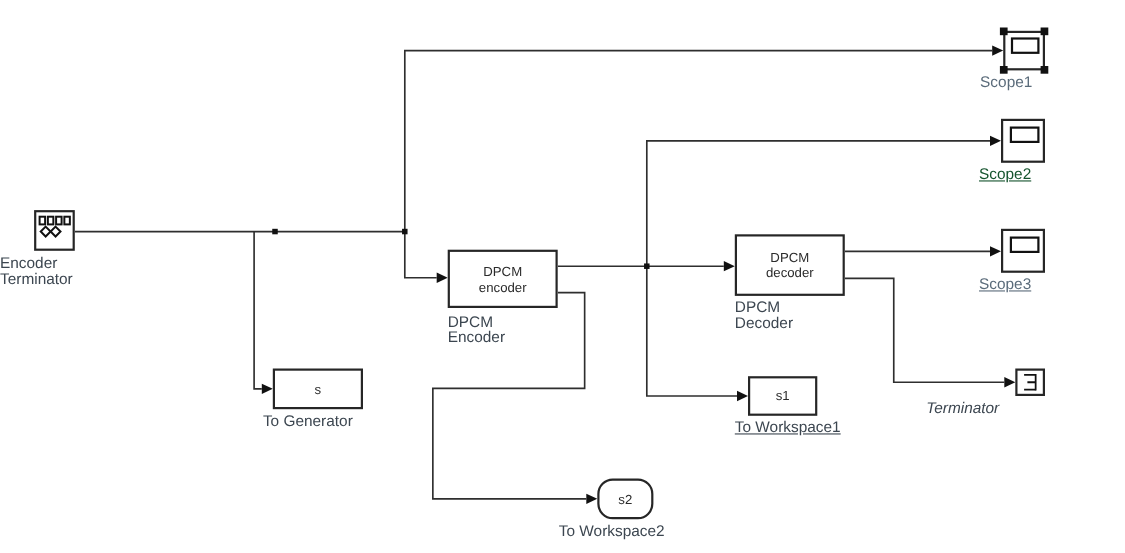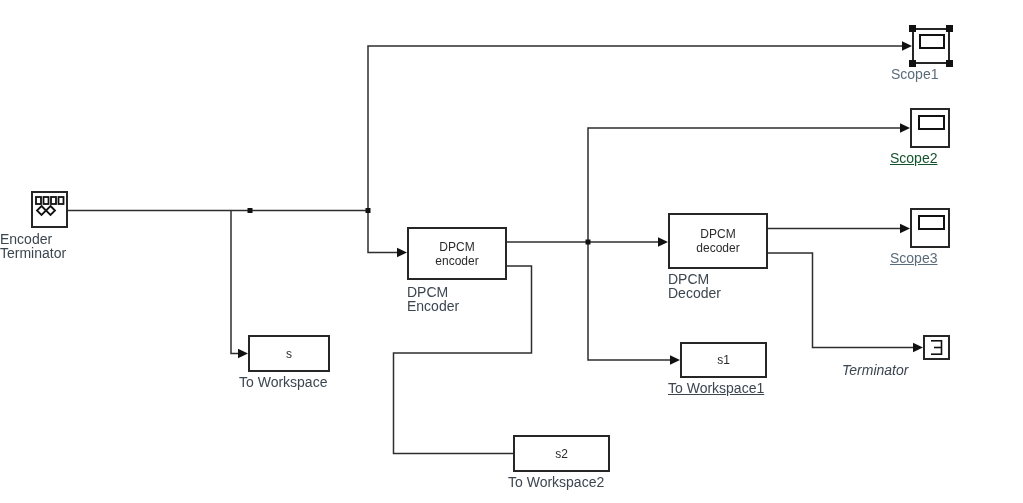--- a/index.html
+++ b/index.html
@@ -72,21 +72,21 @@
   </div>
   <div class="blabel" style="left:0px;top:232px;width:100px;">
     <span>Encoder</span>
     <span>Terminator</span>
   </div>
 
   <div class="block" style="left:248px;top:335px;width:82px;height:37px;">
     <span class="blocktext">s</span>
   </div>
   <div class="blabel" style="left:239px;top:375px;width:100px;">
-    <span>To Workspace</span>
+    <span>To Generator</span>
   </div>
 
   <div class="block" style="left:407px;top:227px;width:100px;height:53px;">
     <span class="blocktext"><span>DPCM</span><br><span>encoder</span></span>
   </div>
   <div class="blabel" style="left:407px;top:285px;width:100px;">
     <span>DPCM</span>
     <span>Encoder</span>
   </div>
 
@@ -136,27 +136,27 @@
         <line x1="6" y1="3.8" x2="16.5" y2="3.8"></line>
         <line x1="9" y1="10.5" x2="16.5" y2="10.5"></line>
         <line x1="6" y1="17.2" x2="16.5" y2="17.2"></line>
       </g>
     </svg>
   </div>
   <div class="blabel" style="left:842px;top:363px;width:100px;font-style:italic;">
     <span>Terminator</span>
   </div>
 
-  <div class="block" style="left:680px;top:342px;width:87px;height:36px;">
+  <div class="block" style="left:680px;top:342px;width:63px;height:36px;">
     <span class="blocktext">s1</span>
   </div>
   <div class="blabel" style="left:668px;top:381px;width:100px;text-decoration:underline;">
     <span>To Workspace1</span>
   </div>
 
-  <div class="block" style="left:513px;top:435px;width:97px;height:37px;">
+  <div class="block" style="left:543px;top:435px;width:51px;height:37px;border-radius:14px;">
     <span class="blocktext">s2</span>
   </div>
   <div class="blabel" style="left:508px;top:475px;width:100px;">
     <span>To Workspace2</span>
   </div>
 
 </div>
 
 </body></html>

